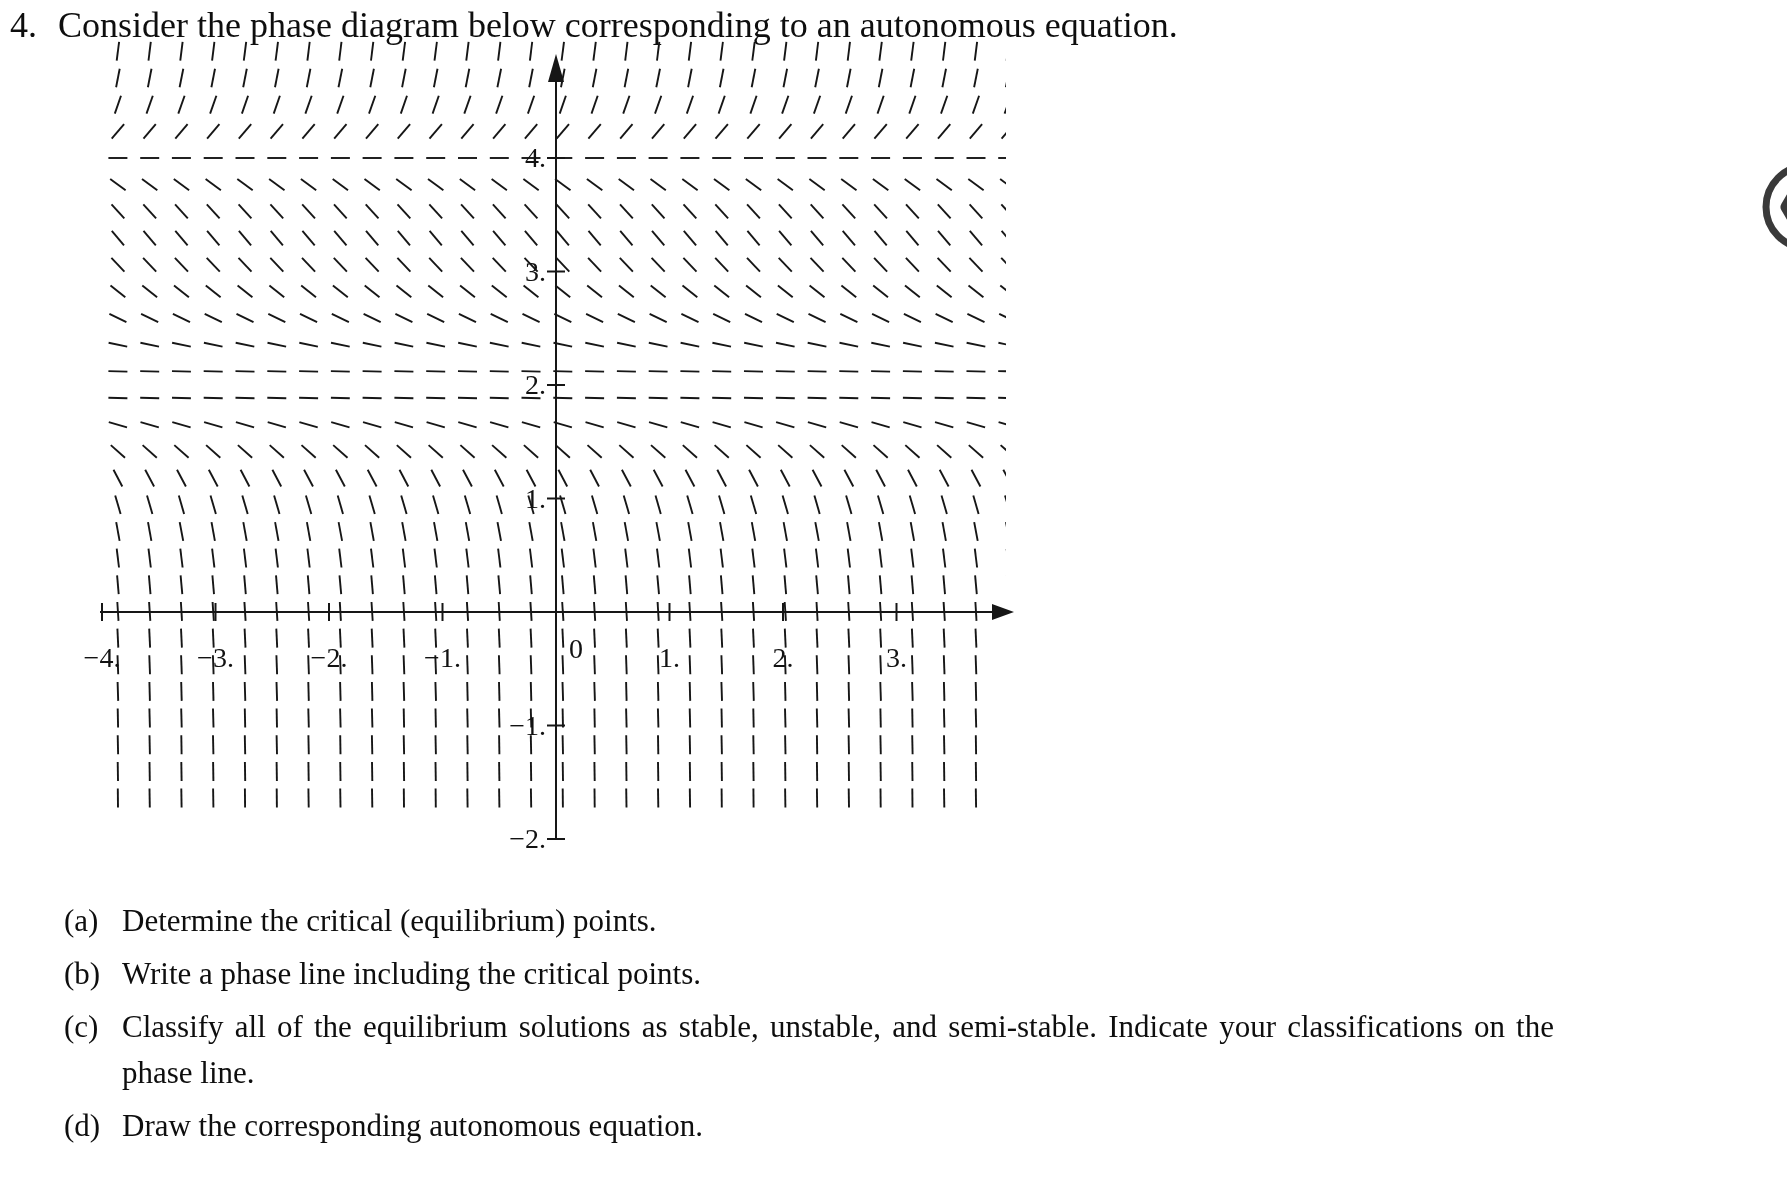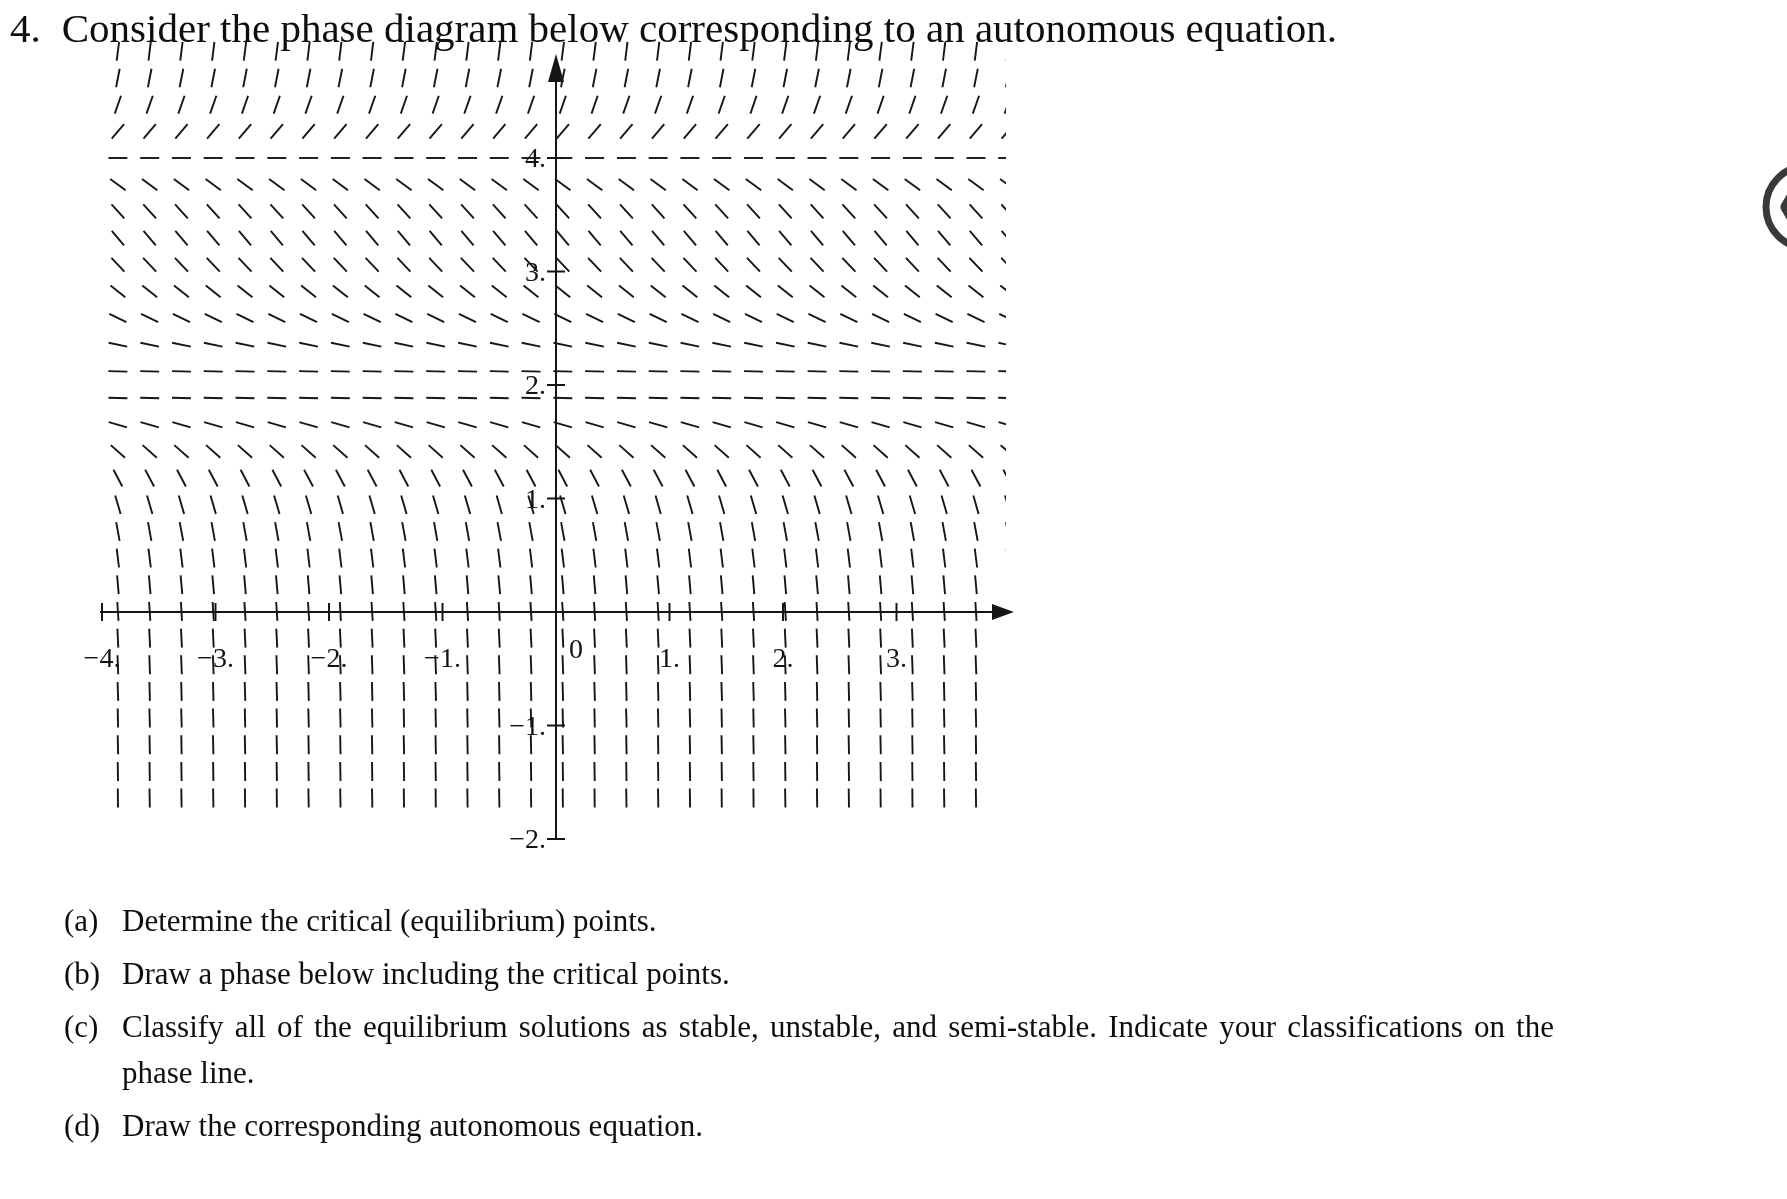--- a/index.html
+++ b/index.html
@@ -1,20 +1,20 @@
 <!DOCTYPE html>
 <html><head>
 <meta charset="utf-8">
 <style>
   html,body{margin:0;padding:0}
   body{
     width:1787px;height:1199px;background:#ffffff;position:relative;overflow:hidden;
     font-family:"Liberation Serif",serif;color:#0e0e0e;
   }
-  .title-row{position:absolute;left:10px;top:4px;font-size:41px;white-space:nowrap;}
+  .title-row{position:absolute;left:10px;top:4px;font-size:36px;white-space:nowrap;}
   .pnum{display:inline-block;margin-right:21px;}
   #diagram{position:absolute;left:0;top:0;}
   #diagram text{font-family:"Liberation Serif",serif;font-size:28px;fill:#121212;}
   .parts{position:absolute;left:64px;top:898px;font-size:31px;}
   .part{display:flex;margin-bottom:7px;}
   .part-label{flex:0 0 58px;width:58px;line-height:46px;}
   .part-text{width:1432px;line-height:46px;text-align:justify;}
   .brand{position:absolute;left:1757px;top:157px;width:100px;height:100px;}
 </style>
 </head>
@@ -912,21 +912,21 @@
       <text x="576" y="658" text-anchor="middle">0</text>
     </svg>
 
   <div class="parts">
     <div class="part">
       <span class="part-label">(a)</span>
       <span class="part-text">Determine the critical (equilibrium) points.</span>
     </div>
     <div class="part">
       <span class="part-label">(b)</span>
-      <span class="part-text">Draw a phase below including the critical points.</span>
+      <span class="part-text">Write a phase line including the critical points.</span>
     </div>
     <div class="part">
       <span class="part-label">(c)</span>
       <span class="part-text">Classify all of the equilibrium solutions as stable, unstable, and semi-stable. Indicate your classifications on the phase line.</span>
     </div>
     <div class="part">
       <span class="part-label">(d)</span>
       <span class="part-text">Draw the corresponding autonomous equation.</span>
     </div>
   </div>

